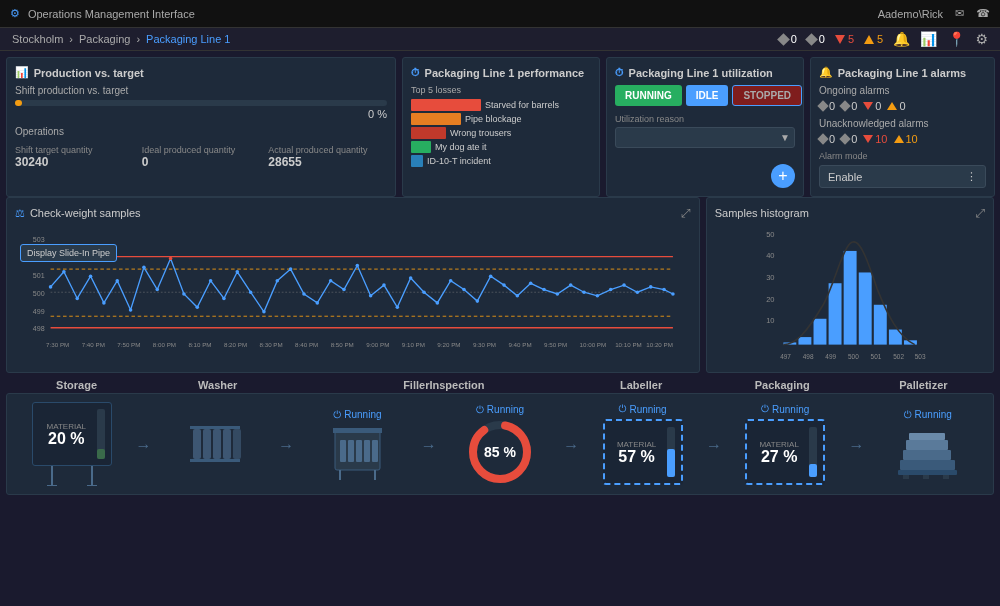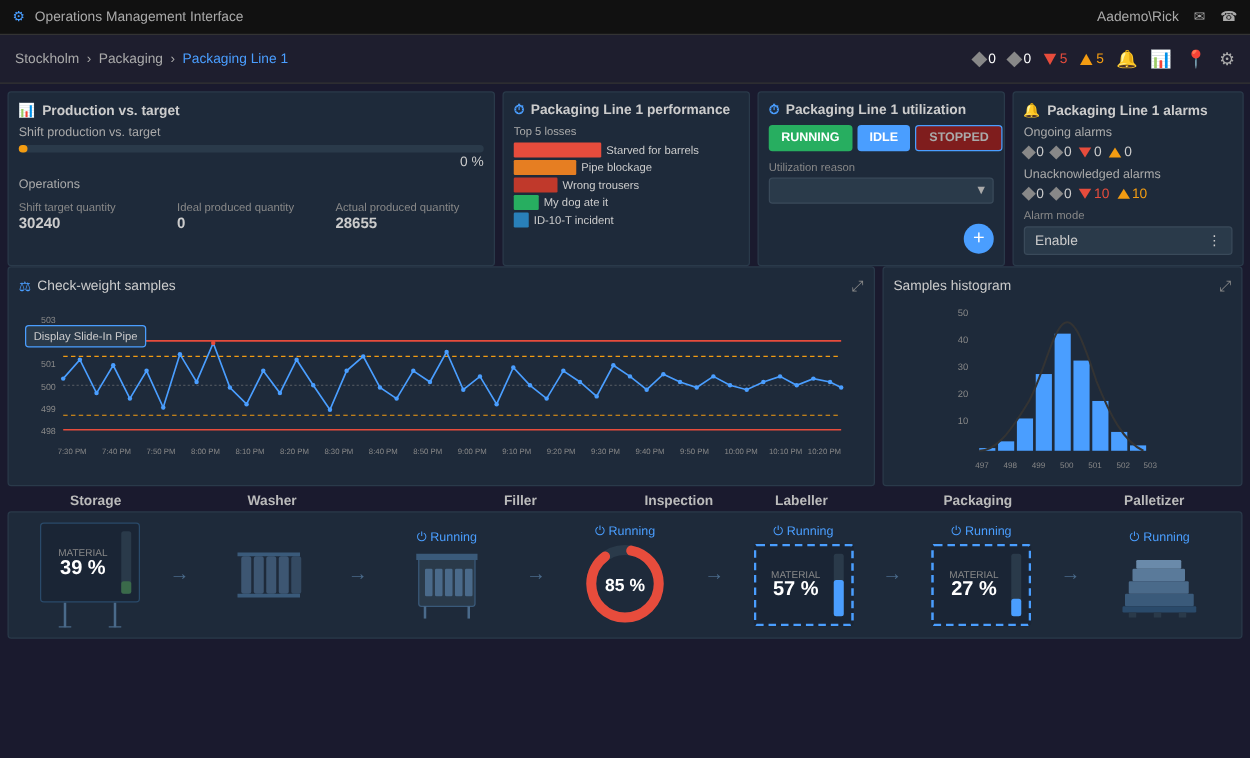--- a/index.html
+++ b/index.html
@@ -4,21 +4,21 @@
   <style>
     * { box-sizing: border-box; margin: 0; padding: 0; }
     body { background: #1a1a2e; color: #ccc; font-family: Arial, sans-serif; font-size: 11px; width: 1000px; height: 606px; overflow: hidden; }
     
     
     .topbar { background: #111; height: 28px; display: flex; align-items: center; justify-content: space-between; padding: 0 10px; border-bottom: 1px solid #333; }
     .topbar-left { display: flex; align-items: center; gap: 8px; color: #aaa; font-size: 11px; }
     .topbar-right { display: flex; align-items: center; gap: 12px; color: #aaa; font-size: 11px; }
     
     
-    .breadcrumb { background: #1e1e2e; height: 39px; display: flex; align-items: center; padding: 0 12px; gap: 6px; border-bottom: 1px solid #333; }
+    .breadcrumb { background: #1e1e2e; height: 23px; display: flex; align-items: center; padding: 0 12px; gap: 6px; border-bottom: 1px solid #333; }
     .breadcrumb span { color: #aaa; }
     .breadcrumb .active { color: #4a9eff; }
     .breadcrumb-arrow { color: #666; }
     .breadcrumb-icons { margin-left: auto; display: flex; align-items: center; gap: 10px; }
     .bc-badge { display: flex; align-items: center; gap: 3px; color: #aaa; font-size: 11px; }
     .bc-badge .val { color: #fff; }
     .card-title { display: flex; align-items: center; gap: 5px; font-size: 11px; color: #ccc; margin-bottom: 6px; font-weight: bold; }
     
     
     .prod-card { background: #1e2a3a; border: 1px solid #2a3a4a; border-radius: 3px; padding: 8px; }
@@ -410,33 +410,33 @@
       </div>
     </div>
   </div>
 
   <div style="padding:0 6px 6px;flex:1">
 
     <div style="display:flex;padding:0;margin-bottom:2px">
       <div style="flex:1;text-align:center;font-size:11px;color:#bbb;font-weight:bold">Storage</div>
       <div style="flex:1;text-align:center;font-size:11px;color:#bbb;font-weight:bold">Washer</div>
       <div style="flex:1;text-align:right;font-size:11px;color:#bbb;font-weight:bold">Filler</div>
-      <div style="flex:1;text-align:right;font-size:11px;color:#bbb;font-weight:bold">Inspection</div>
+      <div style="flex:1;text-align:left;font-size:11px;color:#bbb;font-weight:bold">Inspection</div>
       <div style="flex:1;text-align:center;font-size:11px;color:#bbb;font-weight:bold">Labeller</div>
       <div style="flex:1;text-align:center;font-size:11px;color:#bbb;font-weight:bold">Packaging</div>
       <div style="flex:1;text-align:center;font-size:11px;color:#bbb;font-weight:bold">Palletizer</div>
     </div>
 
     <div style="display:flex;gap:6px;background:#1e2a3a;border:1px solid #2a3a4a;border-radius:3px;padding:8px;align-items:center">
 
       <div style="flex:1;display:flex;flex-direction:column;align-items:center">
         <div style="background:#1a2535;border:1px solid #2a4a6a;border-radius:3px;padding:6px;display:flex;gap:4px;align-items:center;width:80px">
           <div style="flex:1;text-align:center">
             <div style="font-size:8px;color:#888">MATERIAL</div>
-            <div style="font-size:16px;font-weight:bold;color:#fff;line-height:1">39 %</div>
+            <div style="font-size:16px;font-weight:bold;color:#fff;line-height:1">20 %</div>
           </div>
           <div style="width:8px;height:50px;background:#2a3a4a;border-radius:2px;position:relative">
             <div style="position:absolute;bottom:0;width:100%;height:20%;background:#3a6a4a;border-radius:2px"></div>
           </div>
         </div>
 
         <svg width="80" height="20" viewBox="0 0 80 20">
           <line x1="20" y1="0" x2="20" y2="20" stroke="#4a6a8a" stroke-width="2"></line>
           <line x1="60" y1="0" x2="60" y2="20" stroke="#4a6a8a" stroke-width="2"></line>
           <line x1="15" y1="20" x2="25" y2="20" stroke="#4a6a8a" stroke-width="2"></line>

